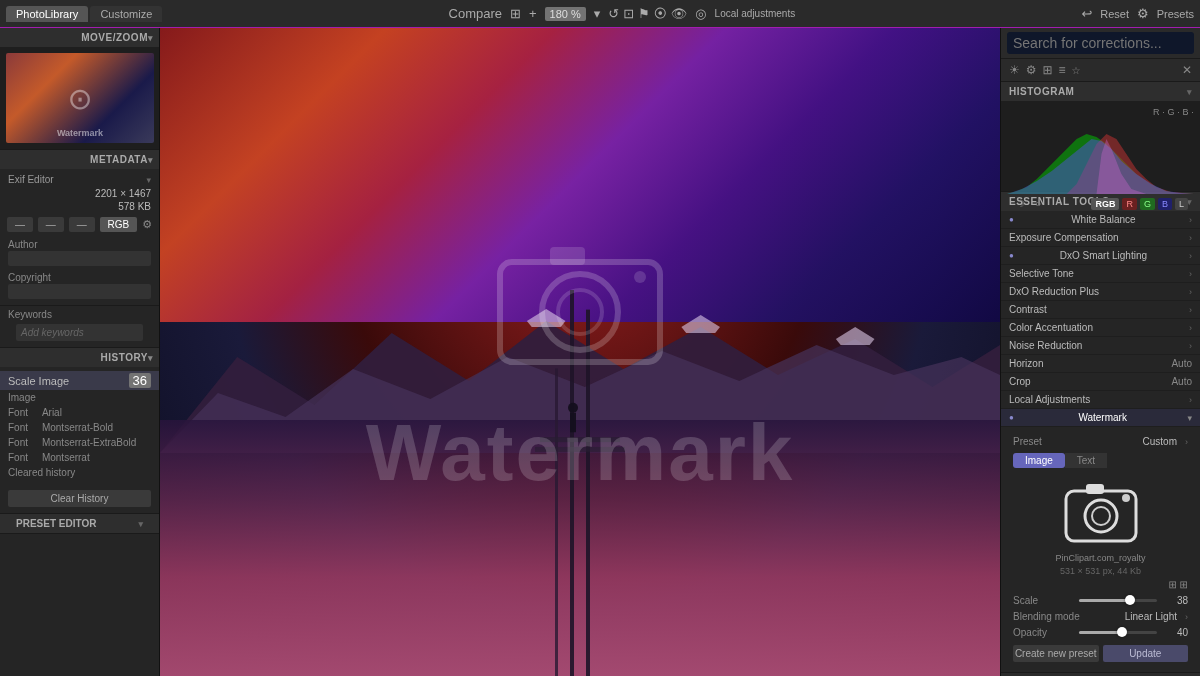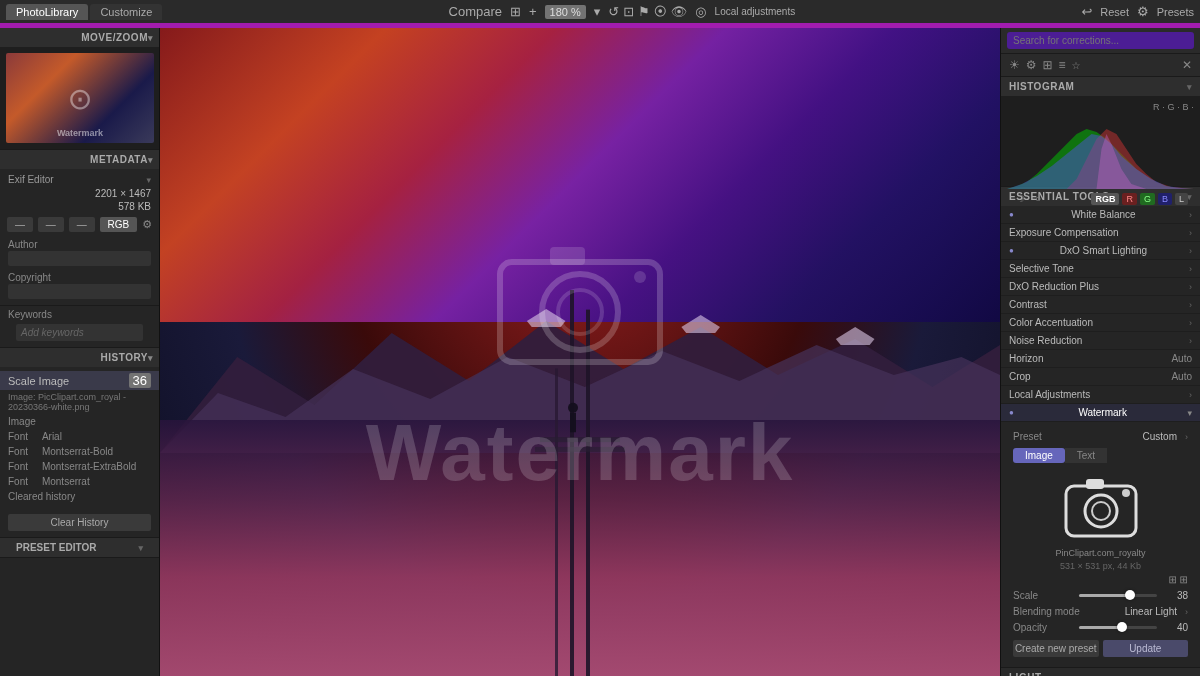--- a/index.html
+++ b/index.html
@@ -1,19 +1,19 @@
 <!DOCTYPE html>
 <html><head>
   <meta charset="utf-8">
   <style>
     * { box-sizing: border-box; margin: 0; padding: 0; }
     body { background: #1a1a1a; color: #ccc; font-family: 'Segoe UI', Arial, sans-serif; font-size: 11px; width: 1200px; height: 676px; overflow: hidden; }
 
     
-    .top-bar { display: flex; align-items: center; background: #2a2a2a; height: 28px; border-bottom: 5px solid #a21caf; padding: 8px 6px; gap: 6px; }
+    .top-bar { display: flex; align-items: center; background: #2a2a2a; height: 28px; border-bottom: 1px solid #a21caf; padding: 8px 6px; gap: 6px; }
     .top-bar-tabs { display: flex; gap: 2px; }
     .top-tab { padding: 2px 10px; background: #333; border-radius: 3px 3px 0 0; font-size: 11px; color: #aaa; cursor: pointer; }
     .top-tab.active { background: #555; color: #fff; }
     .top-center { flex: 1; display: flex; align-items: center; justify-content: center; gap: 8px; font-size: 11px; color: #aaa; }
     .top-right { display: flex; align-items: center; gap: 8px; font-size: 11px; color: #aaa; }
     .icon-btn { display: inline-flex; align-items: center; justify-content: center; cursor: pointer; color: #aaa; font-size: 13px; }
     .zoom-badge { background: #737373; padding: 1px 5px; border-radius: 2px; font-size: 11px; color: #ddd; }
 
     
     .main { display: flex; height: calc(676px - 22px); }
@@ -100,21 +100,21 @@
     .wm-mode-row { display: flex; align-items: center; padding: 2px 6px; gap: 4px; font-size: 10px; color: #888; }
     .wm-mode-value { color: #bbb; margin-left: auto; }
     .wm-actions { display: flex; gap: 4px; padding: 4px 6px; }
     .wm-action-btn { flex: 1; padding: 3px 0; background: #3a3a3a; border: none; color: #aaa; border-radius: 2px; font-size: 10px; cursor: pointer; text-align: center; }
     .wm-action-btn.primary { background: #4a4a6a; color: #bbbbd4; }
 
     .section-collapse { display: flex; align-items: center; justify-content: space-between; padding: 4px 8px; background: #2a2a2a; font-size: 10px; color: #aaa; font-weight: bold; cursor: pointer; text-transform: uppercase; letter-spacing: 0.5px; border-bottom: 1px solid #1a1a1a; }
     .collapse-icon { color: #666; font-size: 9px; }
 
     .search-bar { padding: 4px 6px; background: #2a2a2a; border-bottom: 1px solid #1a1a1a; }
-    .search-input { background: #4c1d95; border: none; color: #888; padding: 3px 6px; width: 100%; border-radius: 3px; font-size: 10px; }
+    .search-input { background: #0f172a; border: none; color: #888; padding: 3px 6px; width: 100%; border-radius: 3px; font-size: 14px; }
     .rp-top-icons { display: flex; align-items: center; gap: 6px; padding: 4px 8px; background: #2a2a2a; border-bottom: 1px solid #1a1a1a; }
     .rp-icon { font-size: 12px; color: #888; cursor: pointer; }
     .star-icon { font-size: 10px; color: #888; cursor: pointer; }
   </style>
 </head>
 <body>
 
 <div class="top-bar">
   <div class="top-bar-tabs">
     <div class="top-tab active">
@@ -212,21 +212,20 @@
     <div class="panel-section">
       <div class="panel-header">
         <span>HISTORY</span>
         <span class="panel-header-icon">▾</span>
       </div>
       <div class="history-list">
         <div class="history-item-active">
           <span>Scale Image</span>
           <span class="history-badge">36</span>
         </div>
-        <div class="history-file">Image: PicClipart.com_royal - 20230366-white.png</div>
         <div class="history-item">Image</div>
         <div class="history-item">Font &nbsp;&nbsp;&nbsp;&nbsp;Arial</div>
         <div class="history-item">Font &nbsp;&nbsp;&nbsp;&nbsp;Montserrat-Bold</div>
         <div class="history-item">Font &nbsp;&nbsp;&nbsp;&nbsp;Montserrat-ExtraBold</div>
         <div class="history-item">Font &nbsp;&nbsp;&nbsp;&nbsp;Montserrat</div>
         <div class="history-item">Cleared history</div>
       </div>
       <button class="clear-btn">Clear History</button>
     </div>
 

